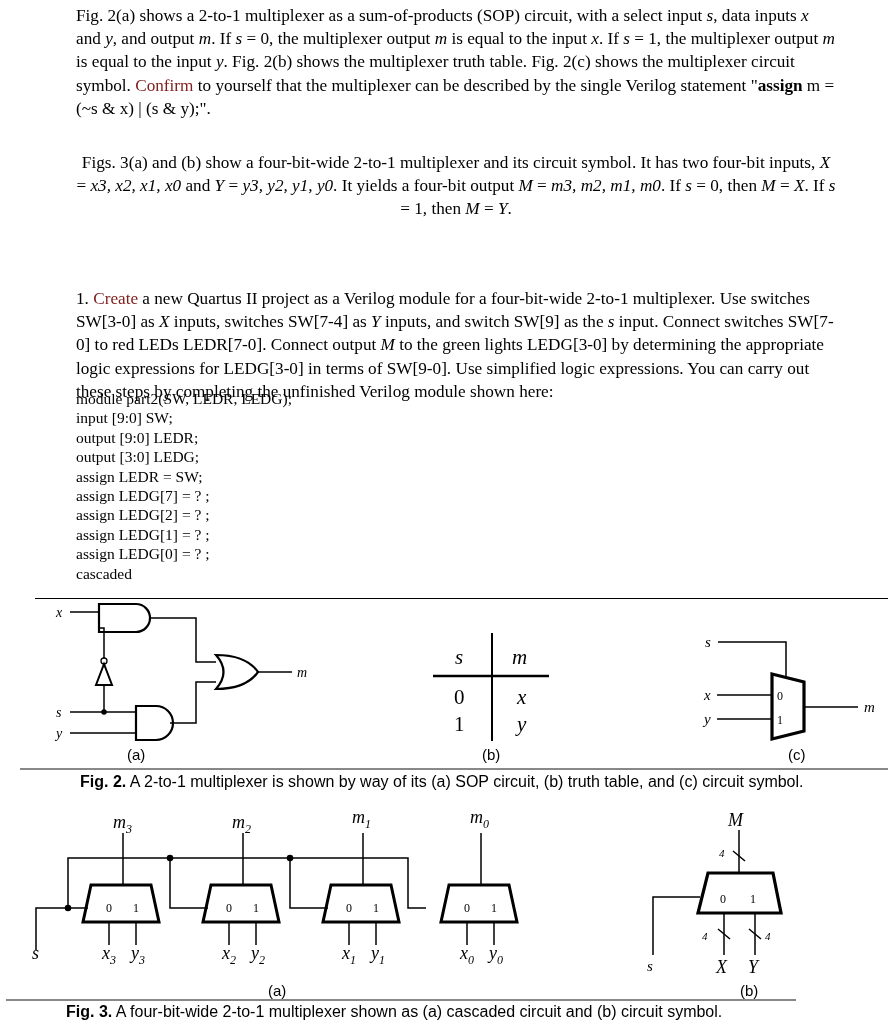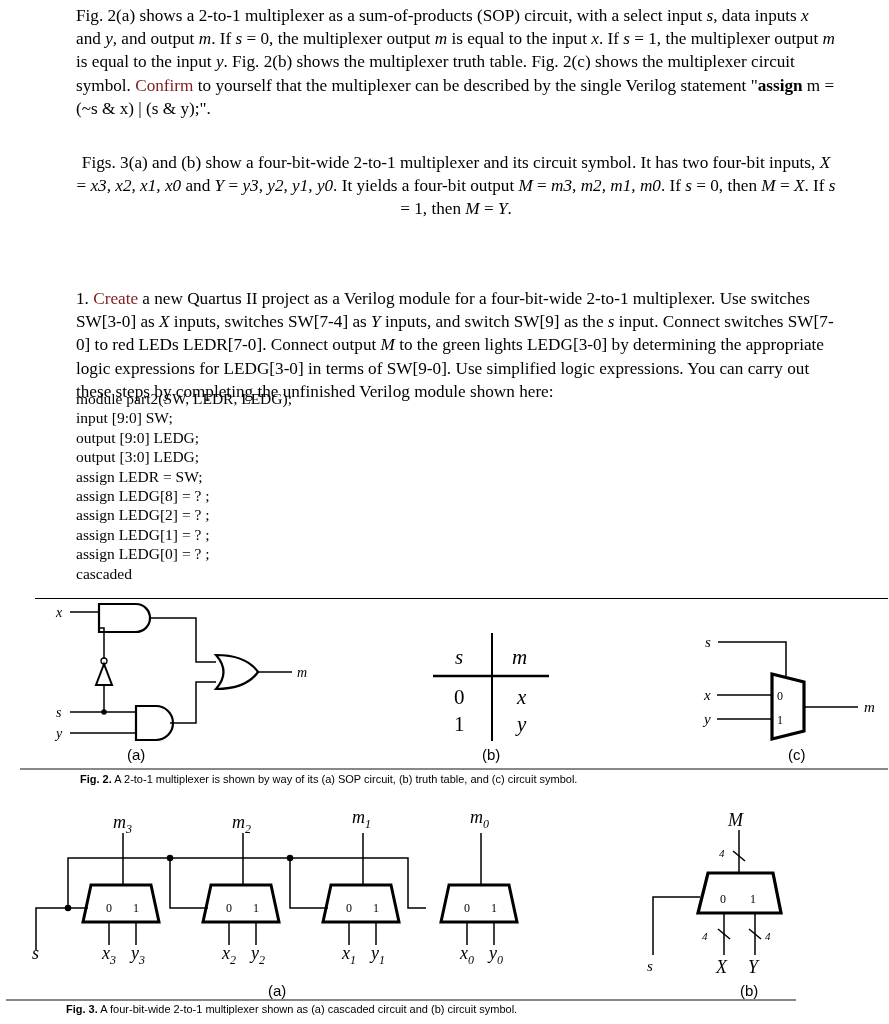--- a/index.html
+++ b/index.html
@@ -3,21 +3,21 @@
 <meta charset="utf-8">
 <style>
   html, body { margin: 0; padding: 0; background: #ffffff; }
   body { width: 889px; height: 1024px; position: relative; overflow: hidden; font-family: "Liberation Serif", serif; color: #000; }
   .text-block { position: absolute; left: 76px; width: 760px; font-size: 17.2px; line-height: 23.2px; }
   .red { color: #7f1d1d; }
   .code-block { position: absolute; left: 76px; top: 389px; font-size: 15.5px; line-height: 19.4px; }
   .code-line { display: block; white-space: pre; }
   .hr { position: absolute; height: 1px; background: #000; }
   .hr.gray { background: #888; height: 2px; }
-  .caption { position: absolute; font-family: "Liberation Sans", sans-serif; font-size: 11px; white-space: nowrap; }
+  .caption { position: absolute; font-family: "Liberation Sans", sans-serif; font-size: 16px; white-space: nowrap; }
   .caption b { font-weight: bold; }
   .sublabel { position: absolute; font-family: "Liberation Sans", sans-serif; font-size: 15px; }
   svg { position: absolute; overflow: visible; }
   svg text { font-family: "Liberation Serif", serif; font-style: italic; }
   svg text.up { font-style: normal; }
 </style>
 </head>
 <body>
 
 <div class="text-block" style="top:4px;">
@@ -28,24 +28,24 @@
   <span>Figs. 3(a) and (b) show a four-bit-wide 2-to-1 multiplexer and its circuit symbol. It has two four-bit inputs, </span><i>X</i><span> = </span><i>x3, x2, x1, x0</i><span> and </span><i>Y</i><span> = </span><i>y3, y2, y1, y0</i><span>. It yields a four-bit output </span><i>M</i><span> = </span><i>m3, m2, m1, m0</i><span>. If </span><i>s</i><span> = 0, then </span><i>M</i><span> = </span><i>X</i><span>. If </span><i>s</i><span> = 1, then </span><i>M</i><span> = </span><i>Y</i><span>.</span>
 </div>
 
 <div class="text-block" style="top:244px;margin-top:43px;">
   <span>1. </span><span class="red">Create</span><span> a new Quartus II project as a Verilog module for a four-bit-wide 2-to-1 multiplexer. Use switches SW[3-0] as </span><i>X</i><span> inputs, switches SW[7-4] as </span><i>Y</i><span> inputs, and switch SW[9] as the </span><i>s</i><span> input. Connect switches SW[7-0] to red LEDs LEDR[7-0]. Connect output </span><i>M</i><span> to the green lights LEDG[3-0] by determining the appropriate logic expressions for LEDG[3-0] in terms of SW[9-0]. Use simplified logic expressions. You can carry out these steps by completing the unfinished Verilog module shown here:</span>
 </div>
 
 <div class="code-block">
   <span class="code-line">module part2(SW, LEDR, LEDG);</span>
   <span class="code-line">input [9:0] SW;</span>
-  <span class="code-line">output [9:0] LEDG;</span>
+  <span class="code-line">output [9:0] LEDR;</span>
   <span class="code-line">output [3:0] LEDG;</span>
   <span class="code-line">assign LEDR = SW;</span>
-  <span class="code-line">assign LEDG[8] = ? ;</span>
+  <span class="code-line">assign LEDG[7] = ? ;</span>
   <span class="code-line">assign LEDG[2] = ? ;</span>
   <span class="code-line">assign LEDG[1] = ? ;</span>
   <span class="code-line">assign LEDG[0] = ? ;</span>
   <span class="code-line">cascaded</span>
 </div>
 
 <div class="hr" style="left:35px; top:598px; width:853px;"></div>
 
 <svg style="left:0; top:0;" width="889" height="1024">
   <g stroke="#000" stroke-width="1.5" fill="none">

